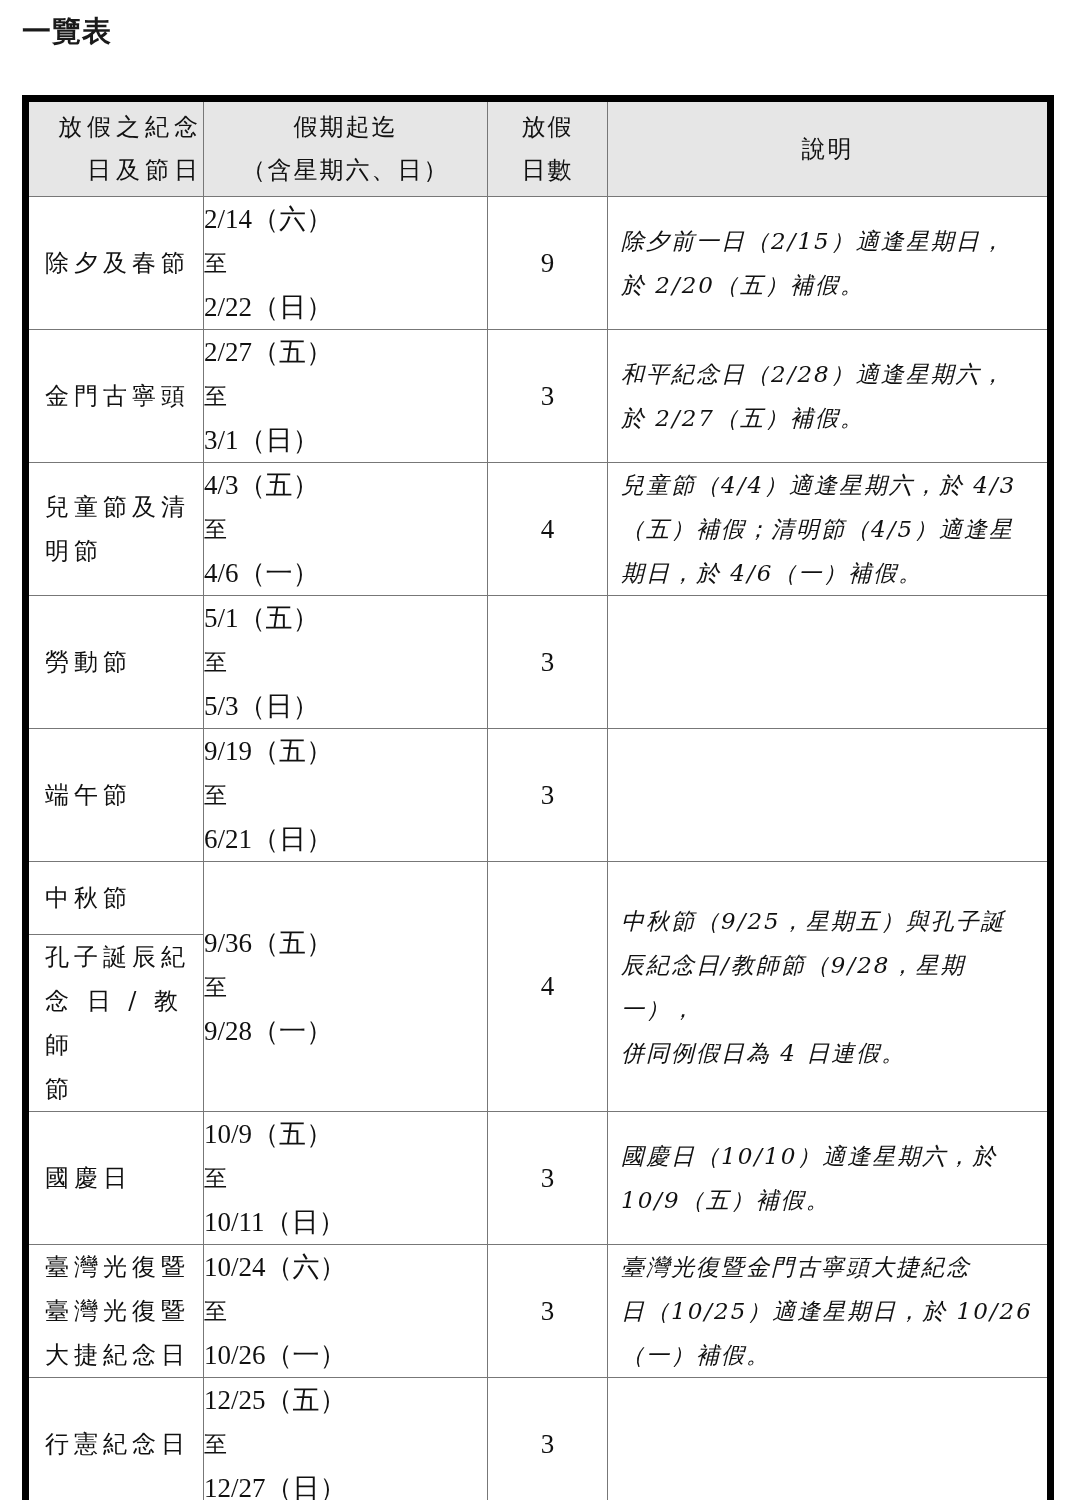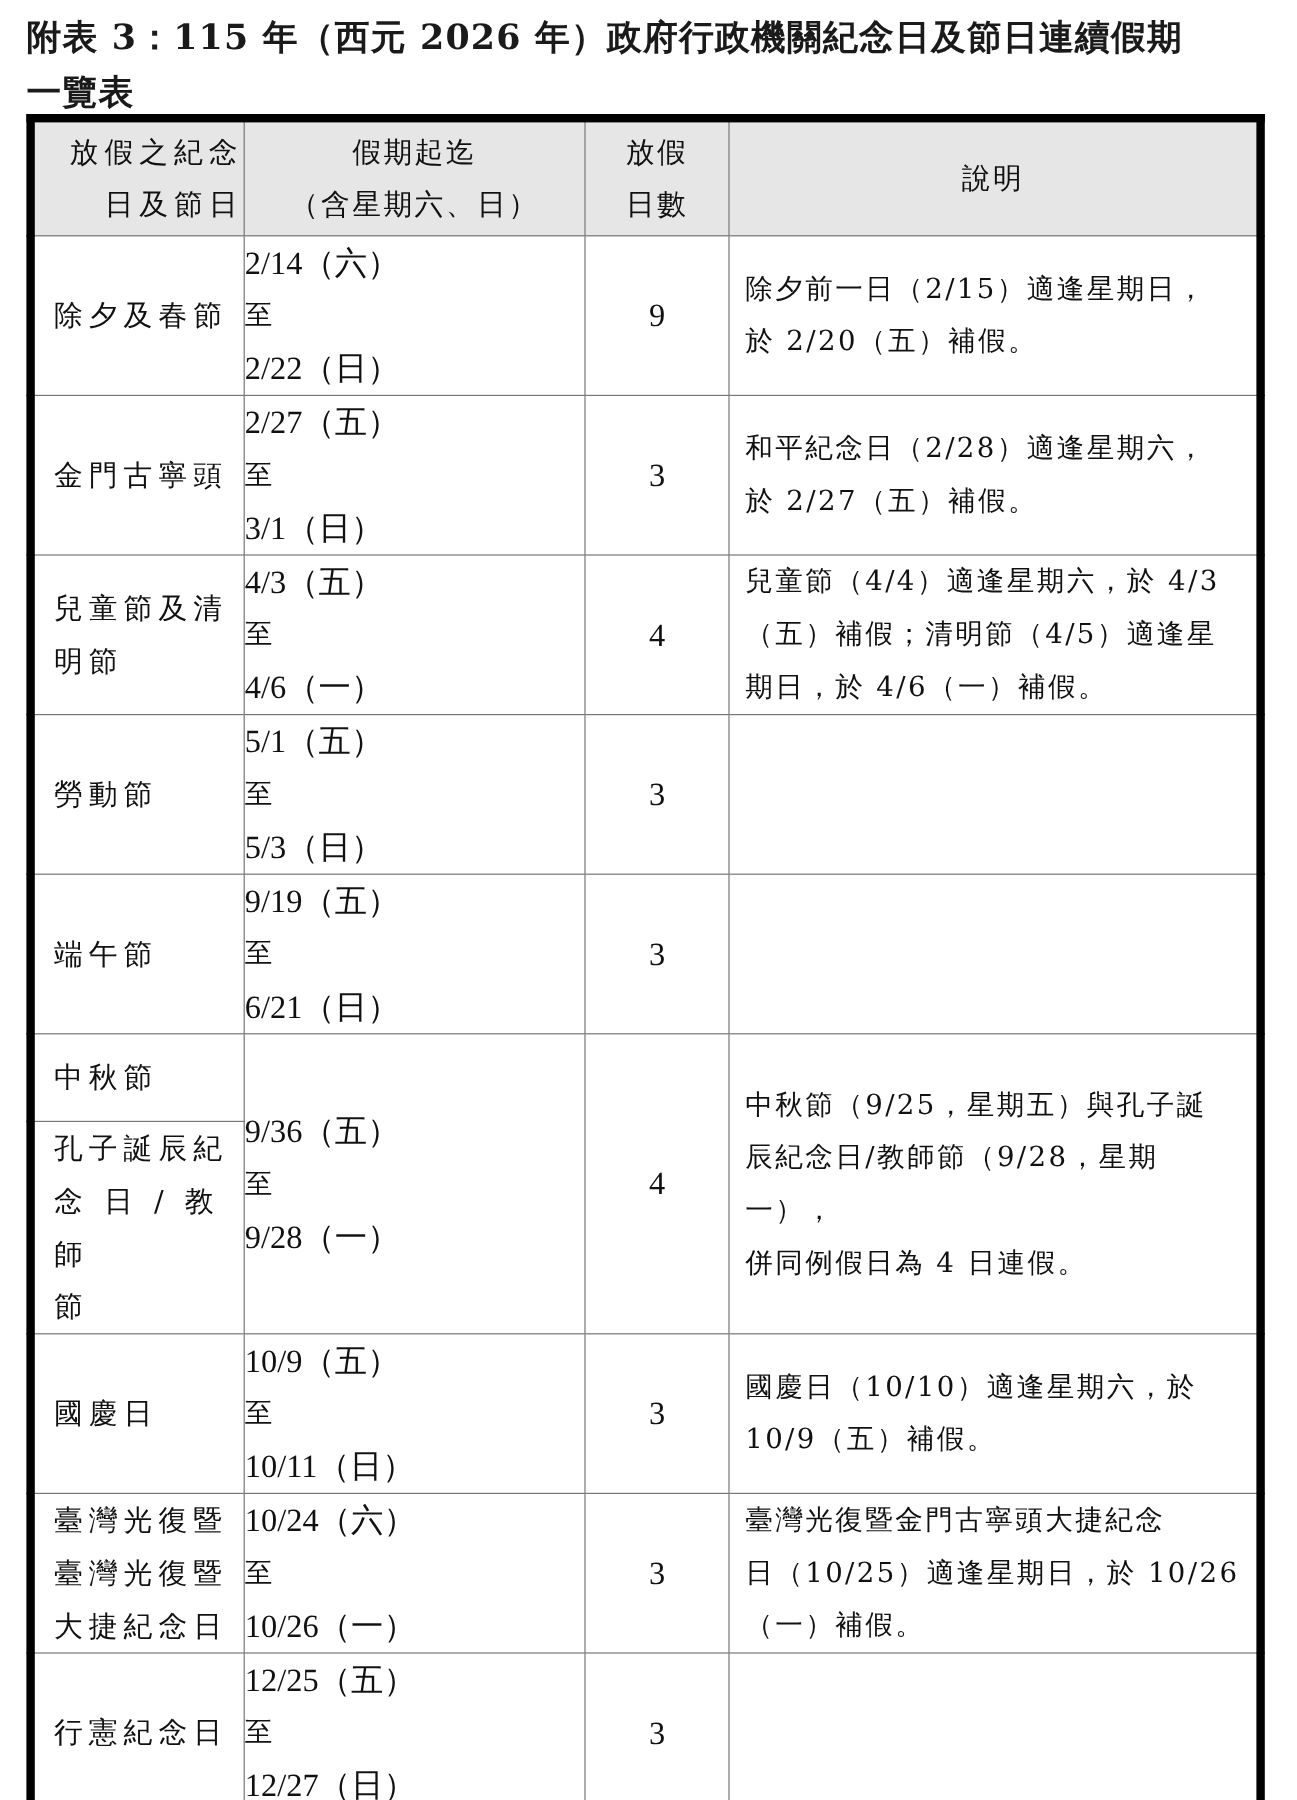--- a/index.html
+++ b/index.html
@@ -31,31 +31,30 @@
   thead th {
     background: #e6e6e6; height: 94px; line-height: 43px;
   }
   thead th.left { text-align: right; padding-left: 16px; letter-spacing: 5px; }
   thead th.center { text-align: center; letter-spacing: 2px; }
   tbody td { height: 132px; background: #fff; }
   td.name { text-align: left; padding-left: 16px; letter-spacing: 5px; line-height: 44px; }
   td.range { line-height: 44px; font-family: "Liberation Serif", serif; font-size: 27px; }
   td.range .wd { font-family: "DejaVu Serif", serif; font-size: 23px; }
   td.days { text-align: center; font-family: "Liberation Serif", serif; font-size: 27px; }
-  td.note { text-align: left; padding: 0 12px 0 13px; line-height: 44px; letter-spacing: 2px; }
+  td.note { text-align: left; padding: 0 12px 0 13px; line-height: 44px; letter-spacing: 2px; font-style: italic; }
   td.note span { font-size: 23px; }
   td.split-top { height: 72px; }
   td.split-bot { height: 132px; }
   .line { display: block; }
 </style>
 </head>
 <body>
 
 <div class="title">
-  <span class="line">附表 3：115 年（西元 2026 年）政府行政機關紀念日及節日連續假期</span>
   <span class="line">一覽表</span>
 </div>
 
 <table class="holidays">
   <colgroup>
       <col class="c1">
       <col class="c2">
       <col class="c3">
       <col class="c4">
     </colgroup>

